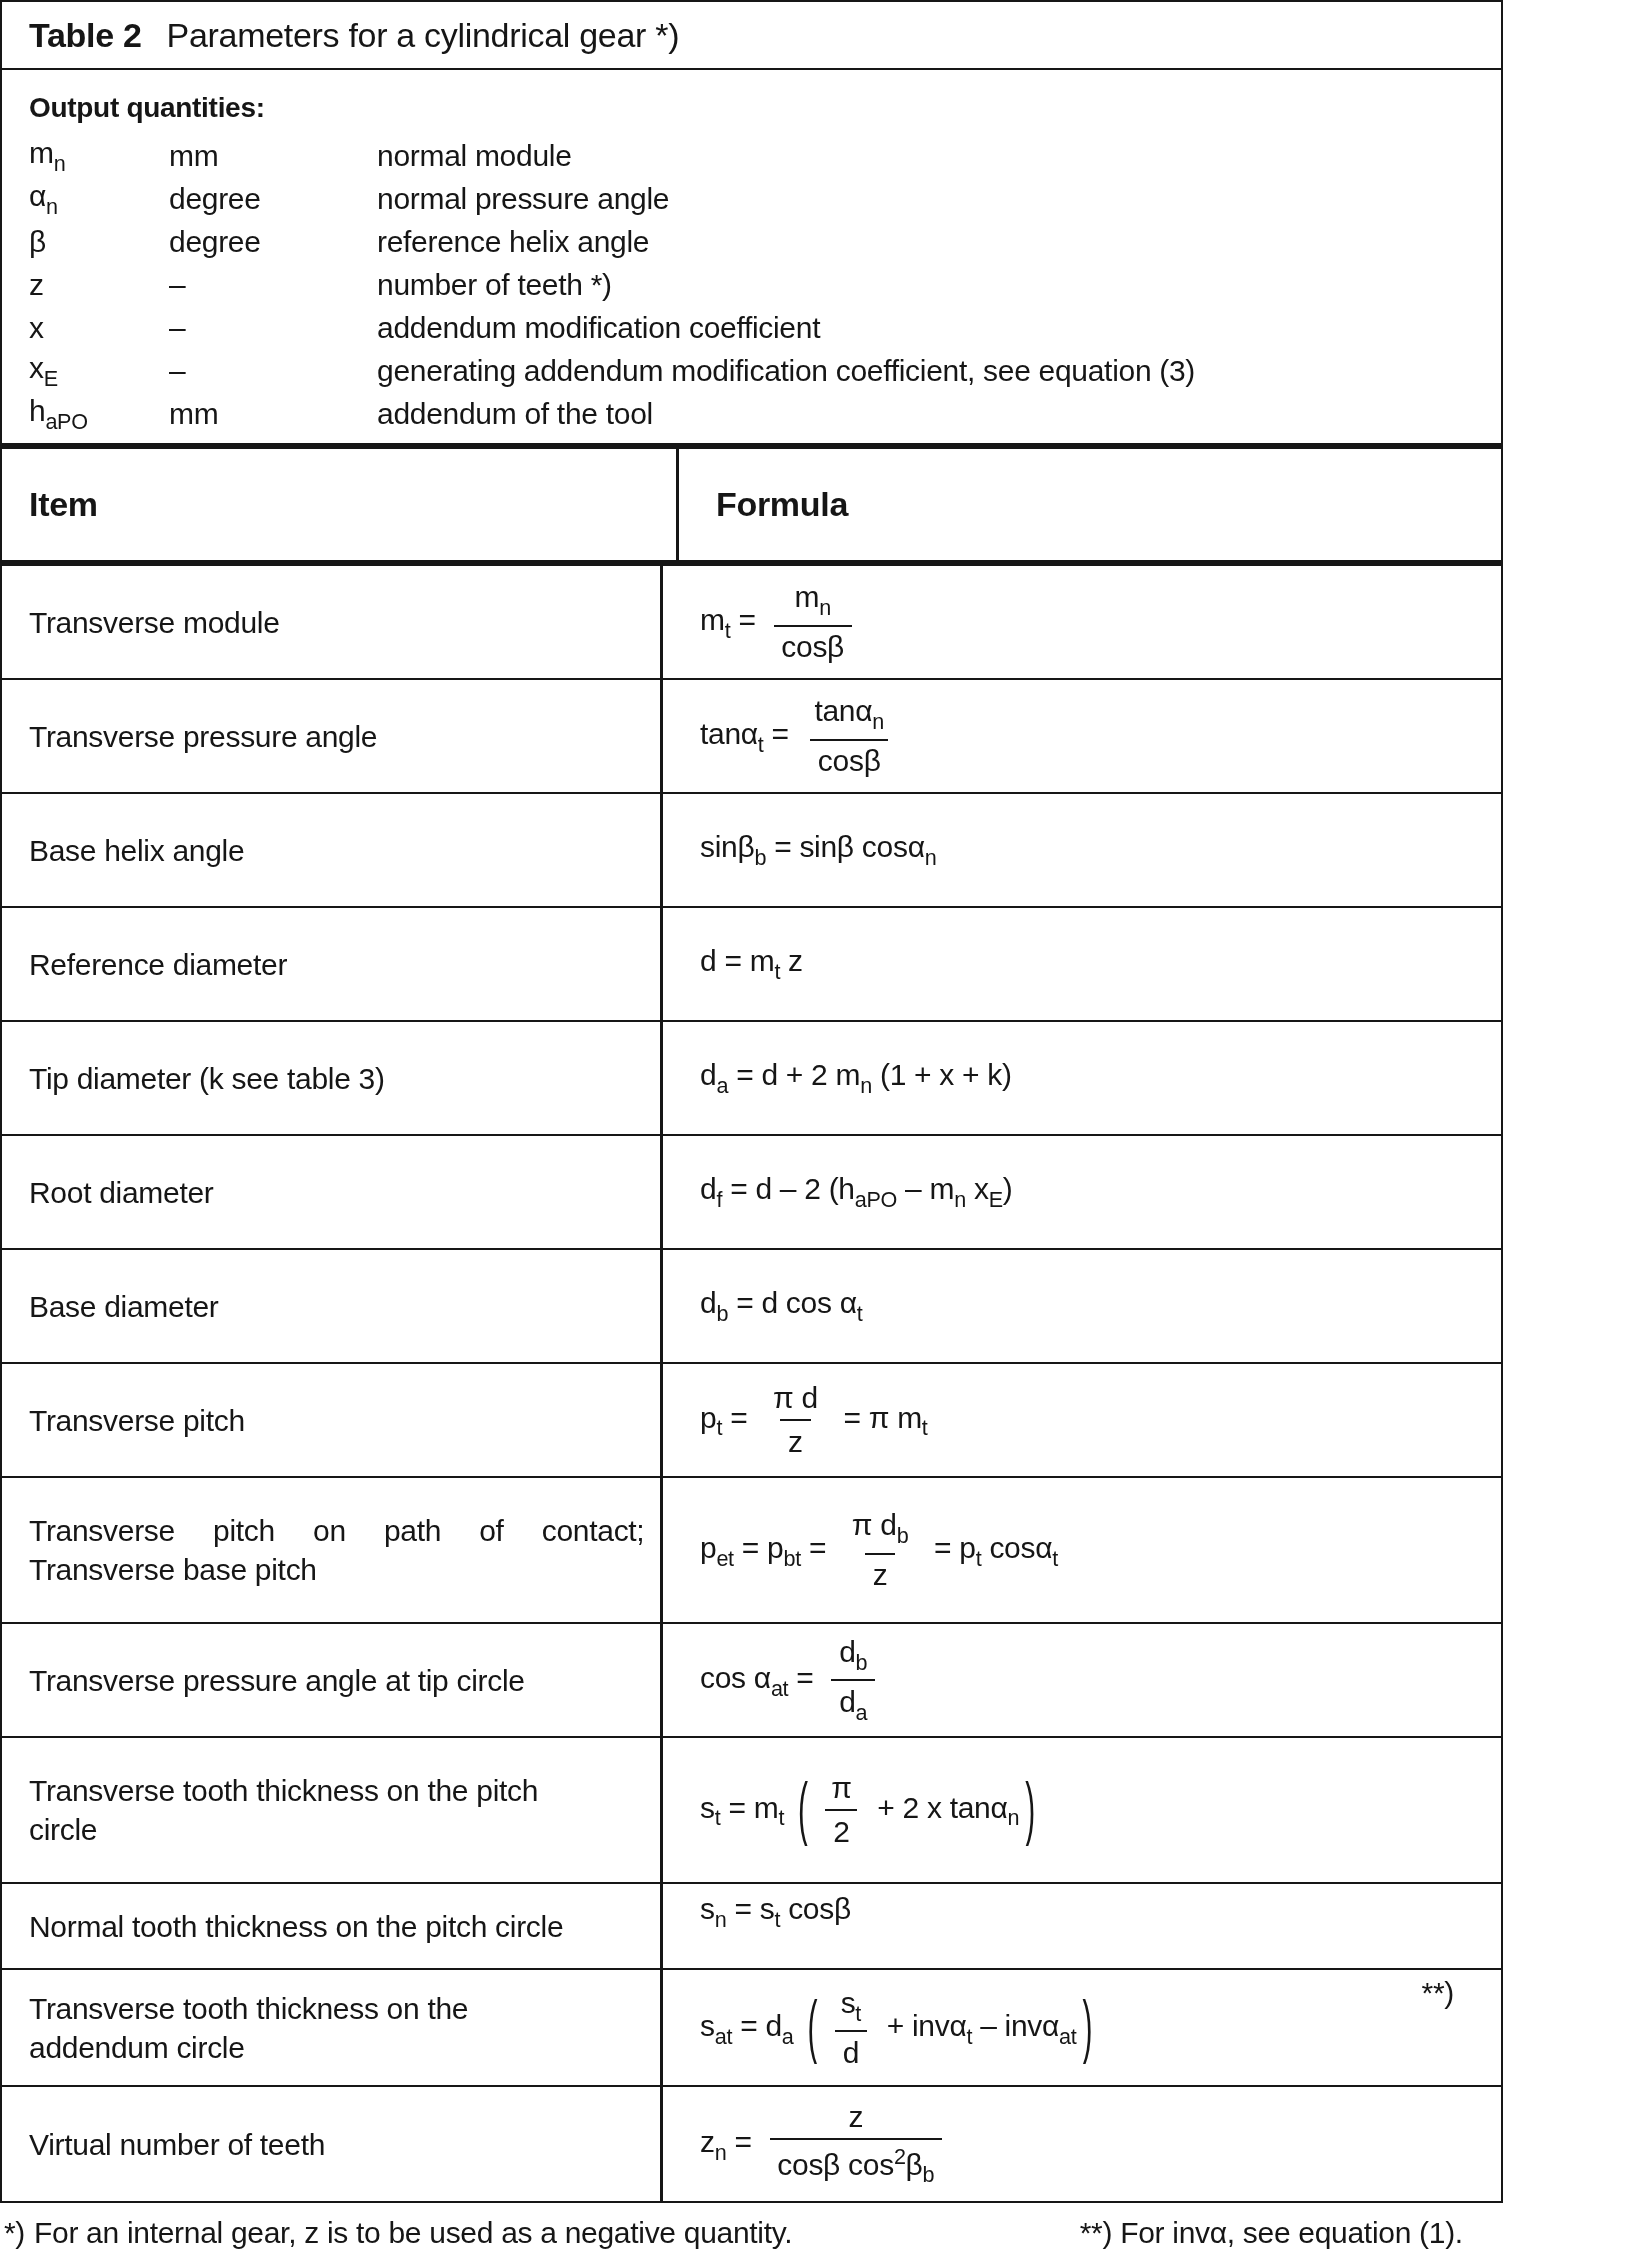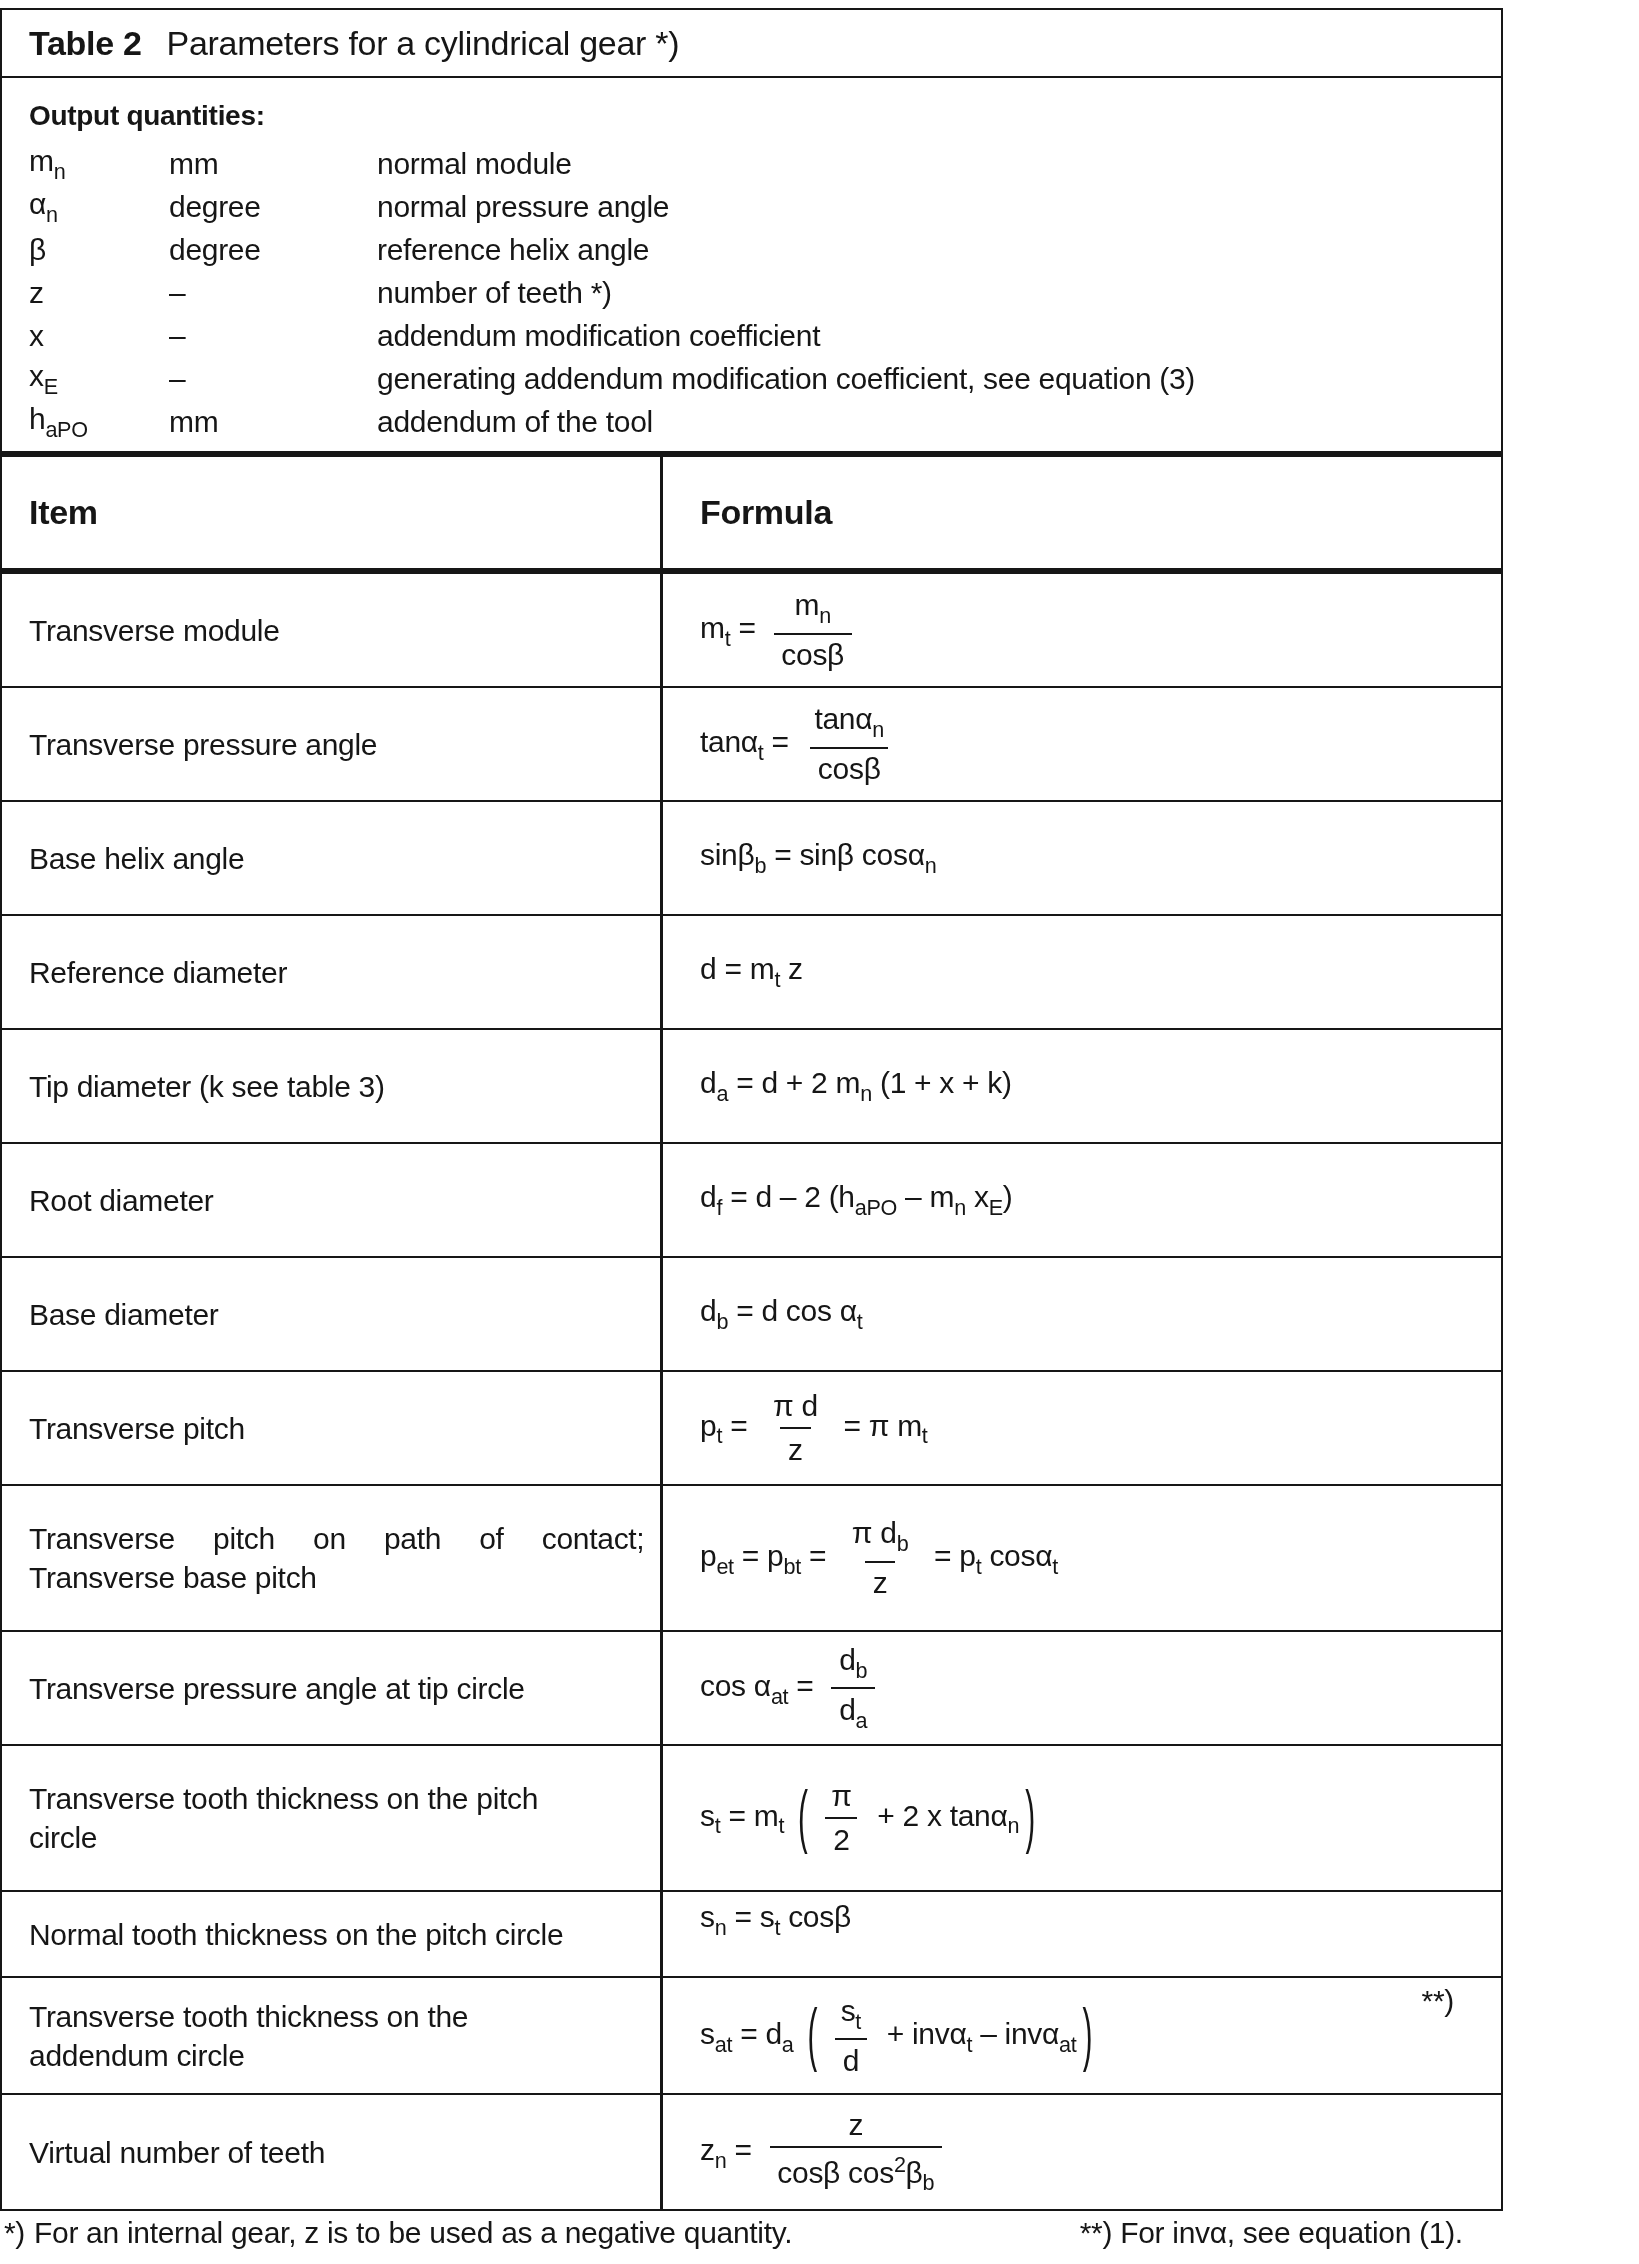--- a/index.html
+++ b/index.html
@@ -2,37 +2,37 @@
 <html><head>
 <meta charset="utf-8">
 <style>
   html,body{margin:0;padding:0;}
   body{
     width:1639px;height:2265px;position:relative;background:#ffffff;
     color:#161616;font-family:"Liberation Sans","DejaVu Sans",sans-serif;
     font-size:30px;letter-spacing:-0.3px;
   }
   .doc{
-    position:absolute;left:0;top:8px;width:1503px;
+    position:absolute;left:0;top:0;width:1503px;
     border:2.9px solid #161616;box-sizing:border-box;background:#fff;
   }
   
   .title-row{height:66px;display:flex;align-items:center;border-bottom:2.9px solid #161616;
     padding-left:27px;font-size:34px;}
   .title-label{font-weight:bold;}
   .title-text{margin-left:25px;}
   
   .oq{border-bottom:6.8px solid #161616;padding:15.6px 0 7.8px 27px;}
   .oq-heading{font-weight:bold;font-size:28px;line-height:43px;margin-bottom:5.9px;}
   .oqrow{display:flex;align-items:center;height:43px;}
   .oqsym{width:140px;}
   .oqunit{width:208px;}
   .oqdesc{flex:1;}
   
-  .thead{display:flex;height:111px;border-bottom:6.8px solid #161616;}
+  .thead{display:flex;height:111px;border-bottom:6.8px solid #161616;gap:16px;}
   .hcell{display:flex;align-items:center;font-weight:bold;font-size:34px;box-sizing:border-box;}
   .hitem{width:658px;padding-left:27px;}
   .hformula{flex:1;border-left:3.9px solid #161616;padding-left:37px;}
   .trow{display:flex;position:relative;height:114px;border-bottom:2.9px solid #161616;box-sizing:border-box;}
   .trow:nth-child(9){height:146px;}
   .trow:nth-child(11){height:146px;justify-content:center;}
   .trow:nth-child(12){height:86px;}
   .trow:nth-child(13){height:117px;}
   .trow:nth-child(14){height:114px;border-bottom:none;}
   .cell{box-sizing:border-box;}

